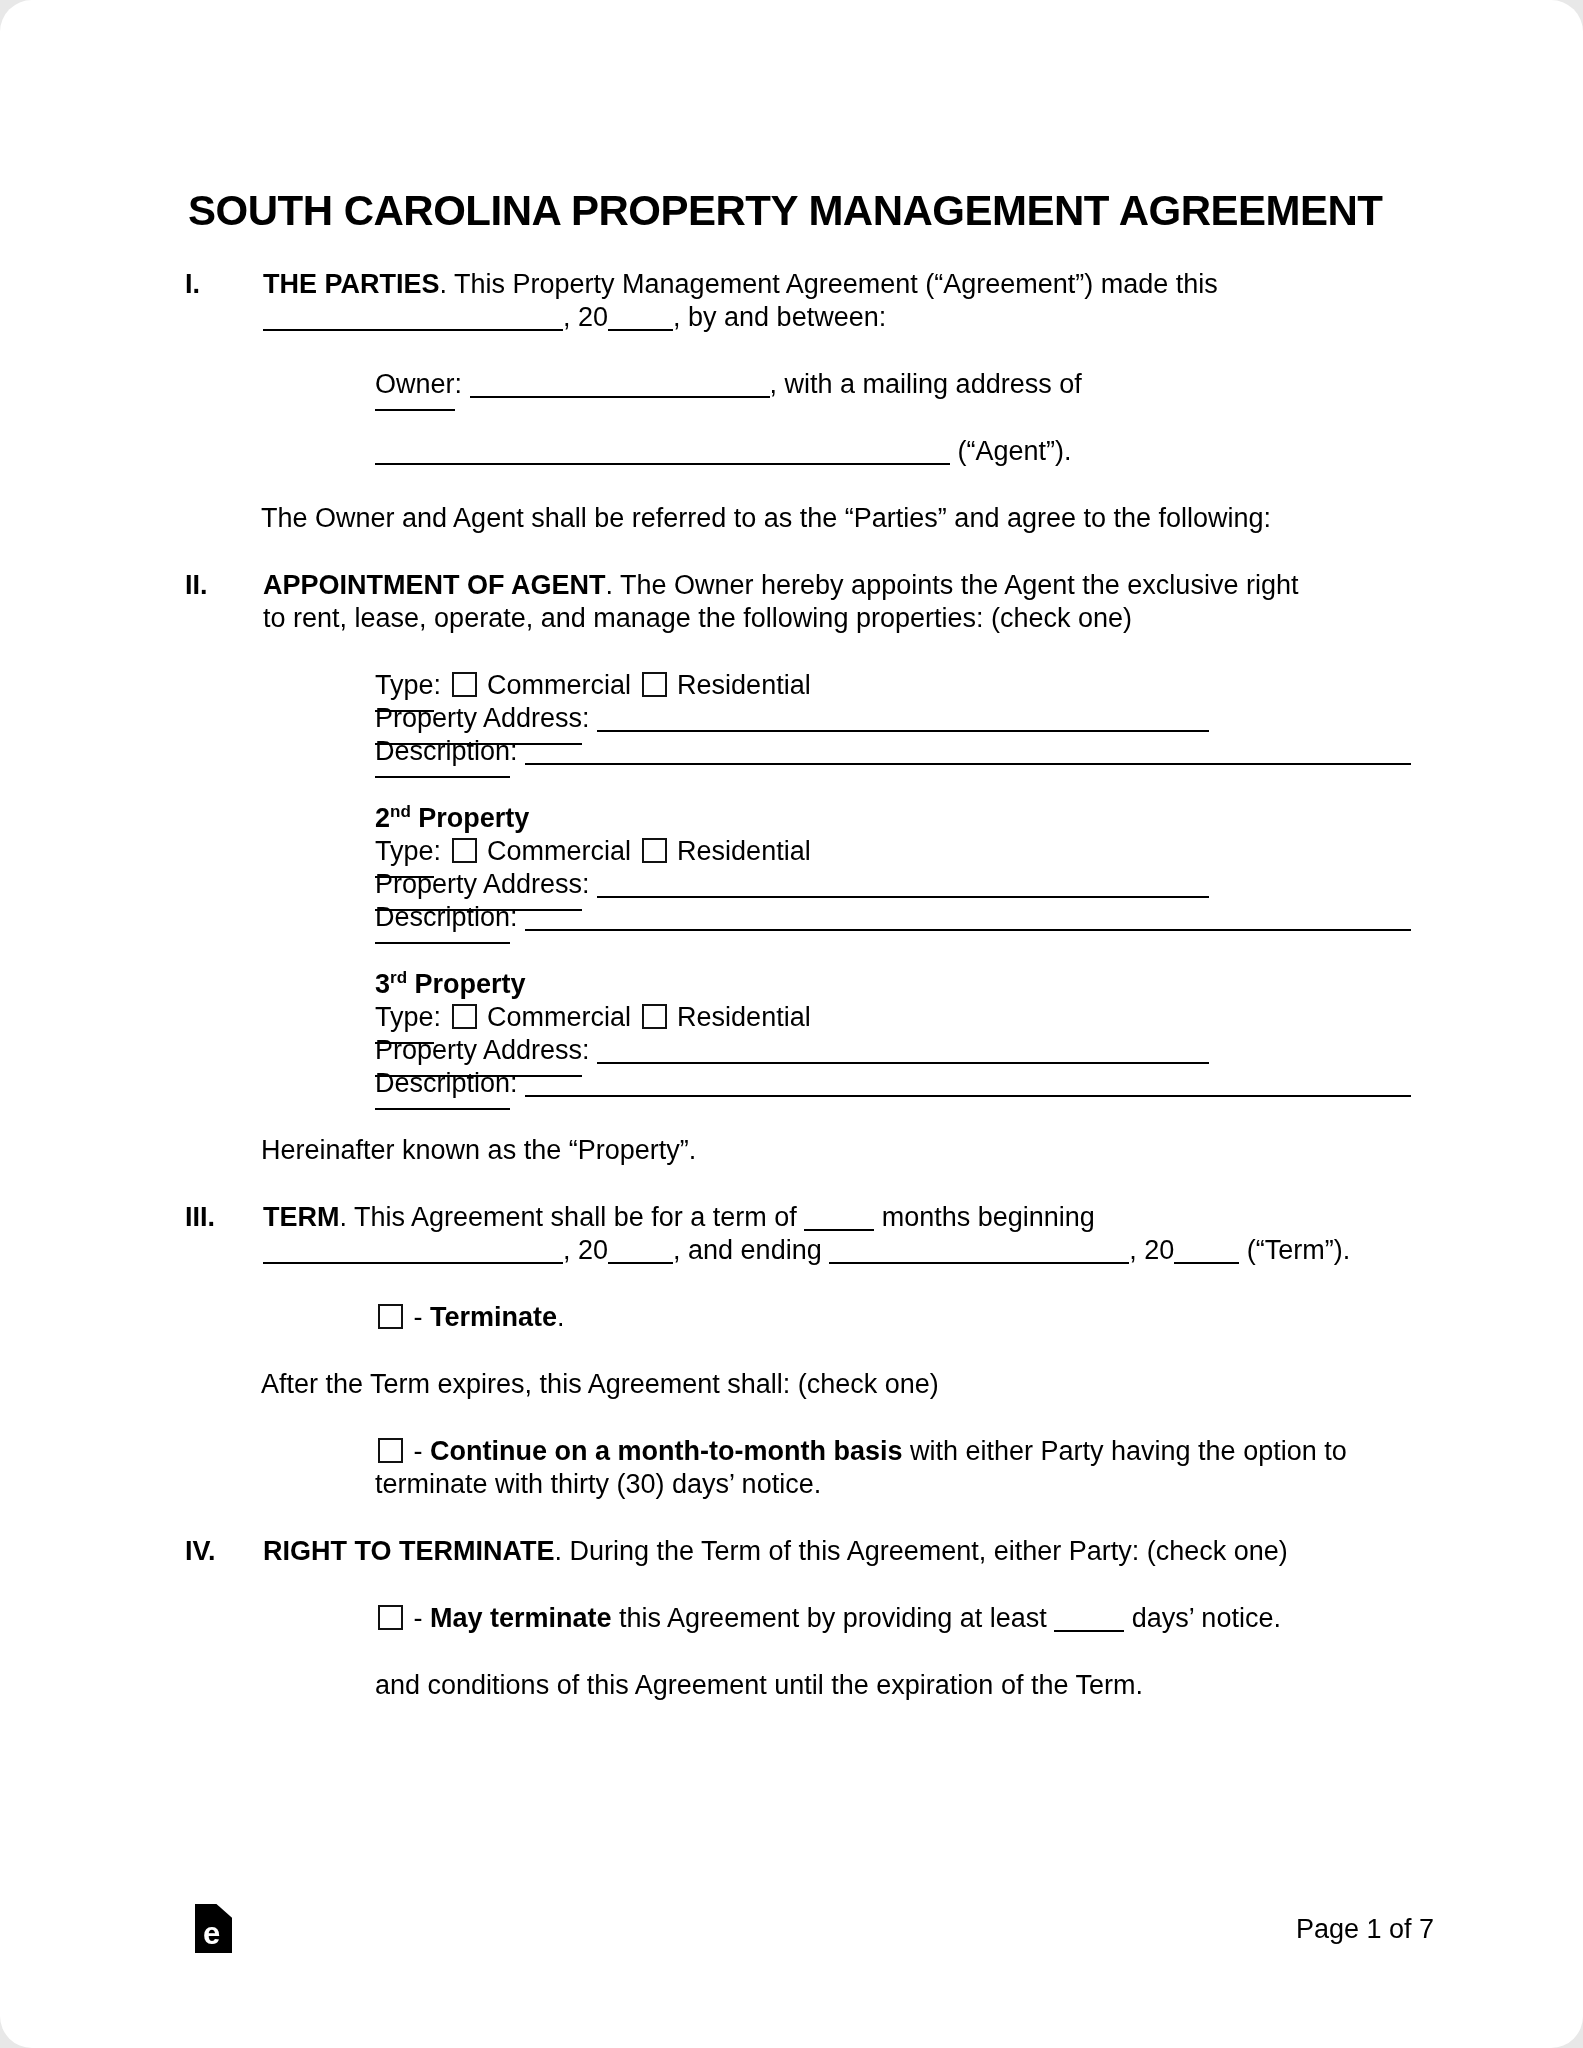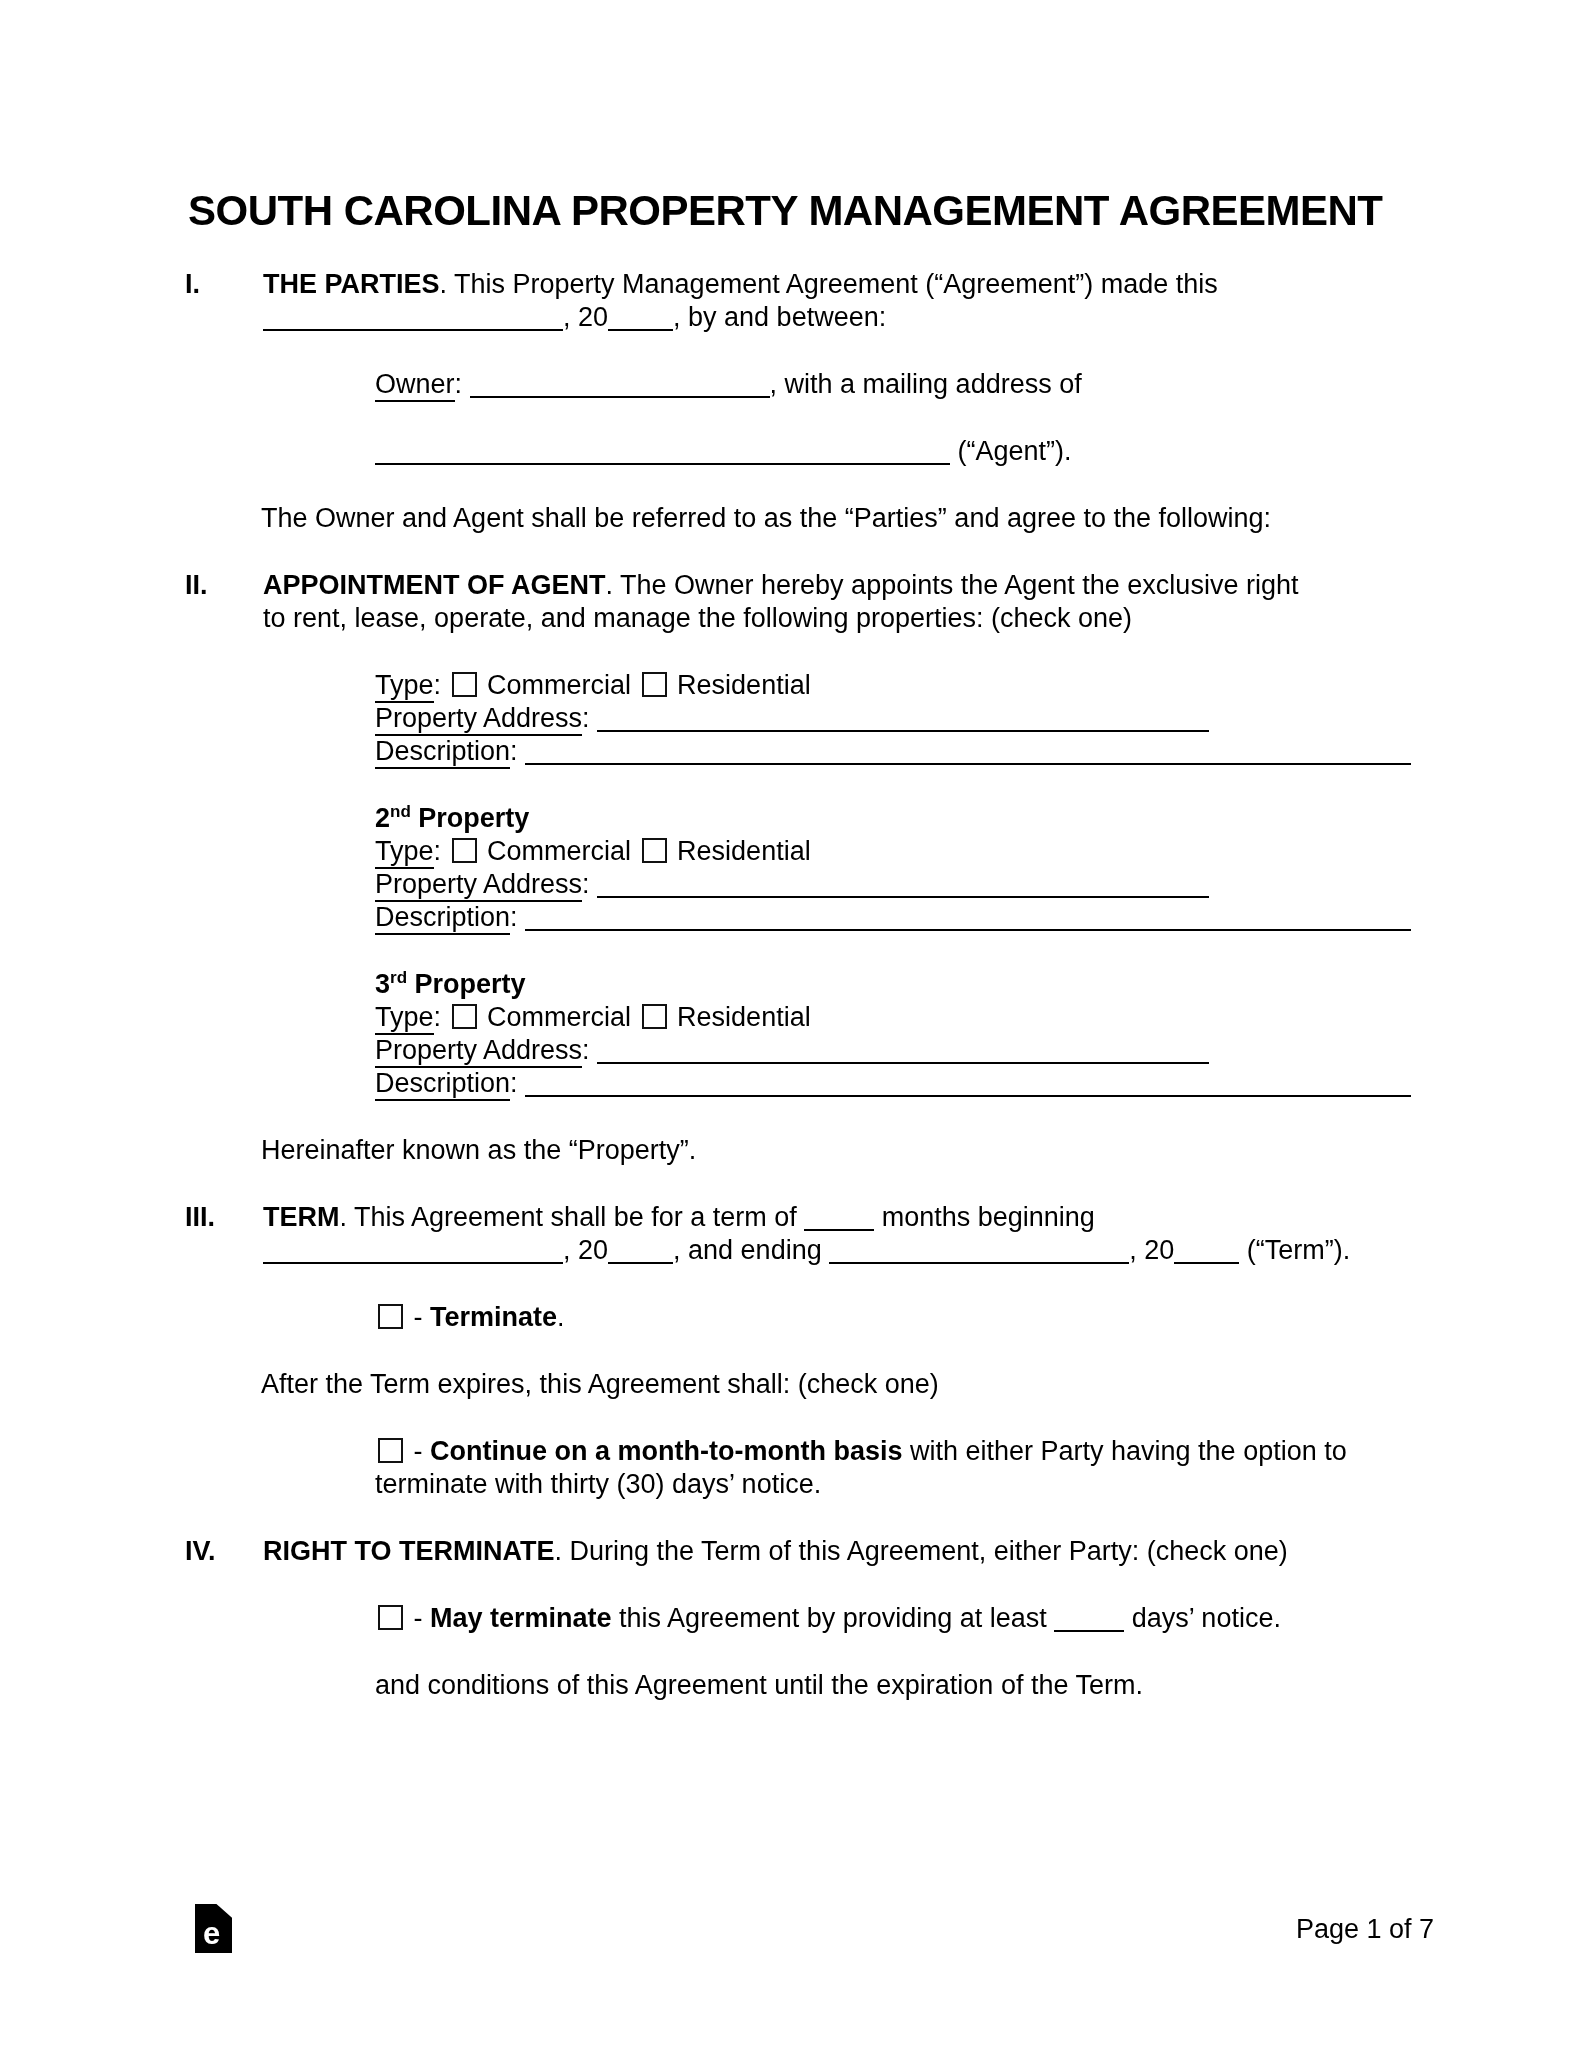--- a/index.html
+++ b/index.html
@@ -4,41 +4,42 @@
 <style>
   html,body { margin:0; padding:0; background:#e8e8e8; }
   .page {
     position:relative;
     width:1583px; height:2048px;
     margin:0 auto;
     background:#ffffff;
     overflow:hidden;
     font-family:"Liberation Sans","DejaVu Sans",sans-serif;
     color:#000;
+    border-radius:32px;
   }
   .content {
     padding:186px 128px 0 185px;
   }
   .doc-title {
     font-size:42px;
     font-weight:bold;
     letter-spacing:-0.5px;
     line-height:50px;
     margin:0 0 32px 3px;
     white-space:nowrap;
   }
   .block { margin-bottom:34px; font-size:27px; line-height:33px; }
   .block.numbered { display:flex; }
   .num { flex:0 0 78px; font-weight:bold; }
   .runs { flex:1 1 auto; min-width:0; }
   .lvl1:not(.numbered) { margin-left:76px; }
   .lvl2 { margin-left:190px; }
   .line { white-space:nowrap; }
   .b { font-weight:bold; }
-  .u { border-bottom:2.5px solid #000; padding-bottom:1px; }
+  .u { border-bottom:2.5px solid #000; padding-bottom:10px; }
   .sup { font-size:17px; vertical-align:super; line-height:0; }
   .blank {
     display:inline-block;
     height:0;
     border-bottom:2.5px solid #000;
     vertical-align:-5px;
   }
   .cbx {
     display:inline-block;
     width:21px; height:21px;

